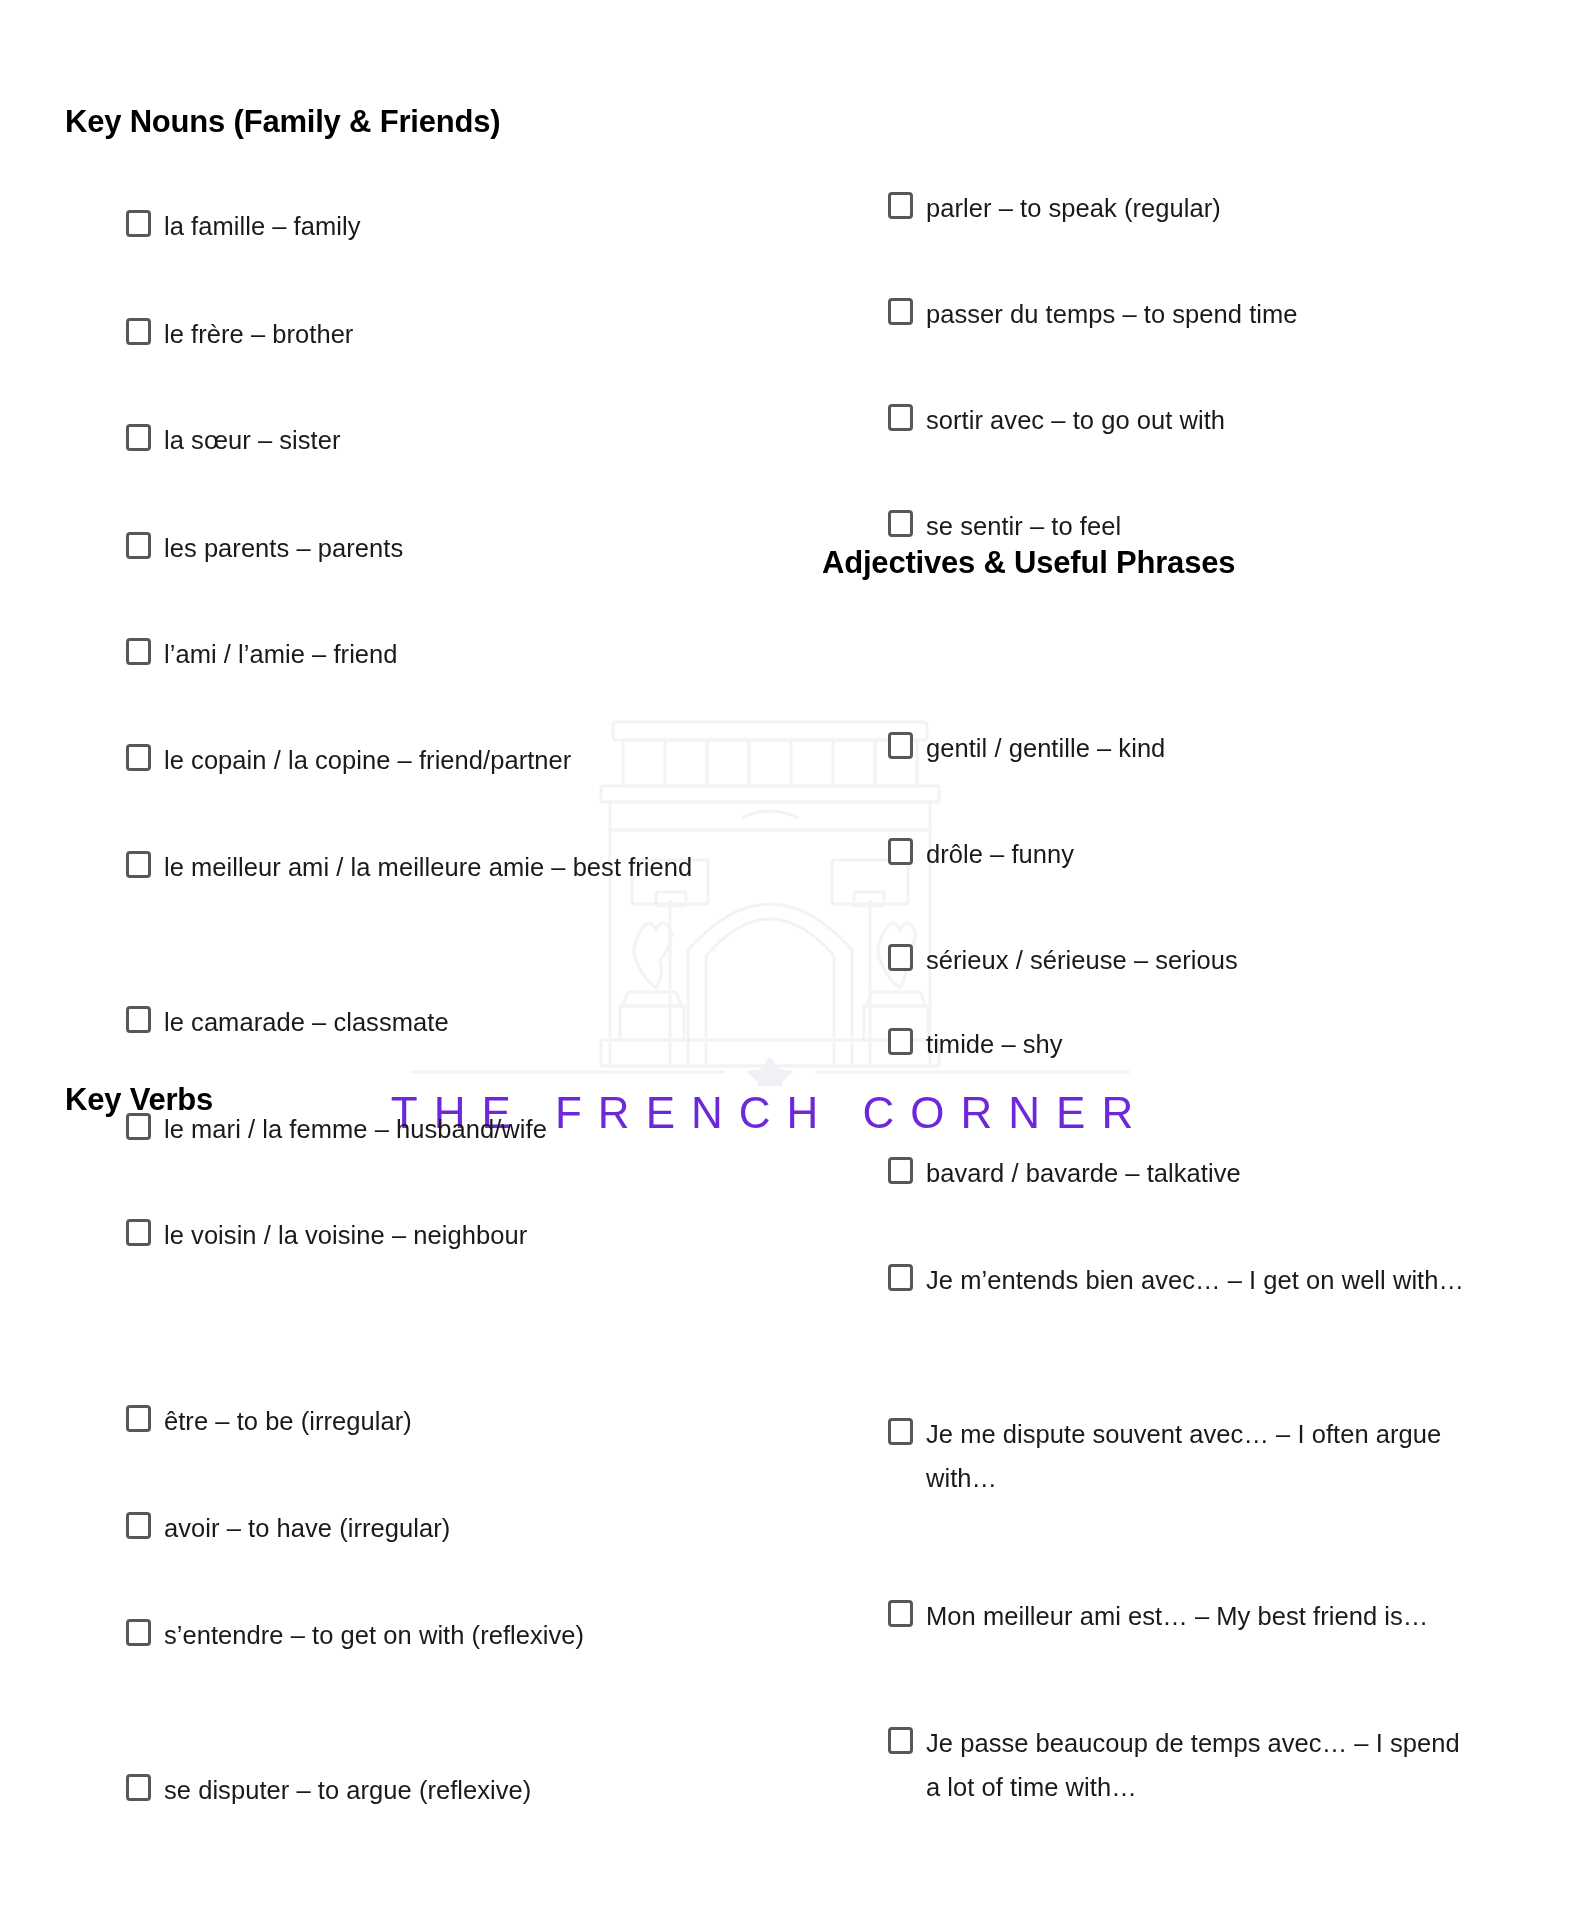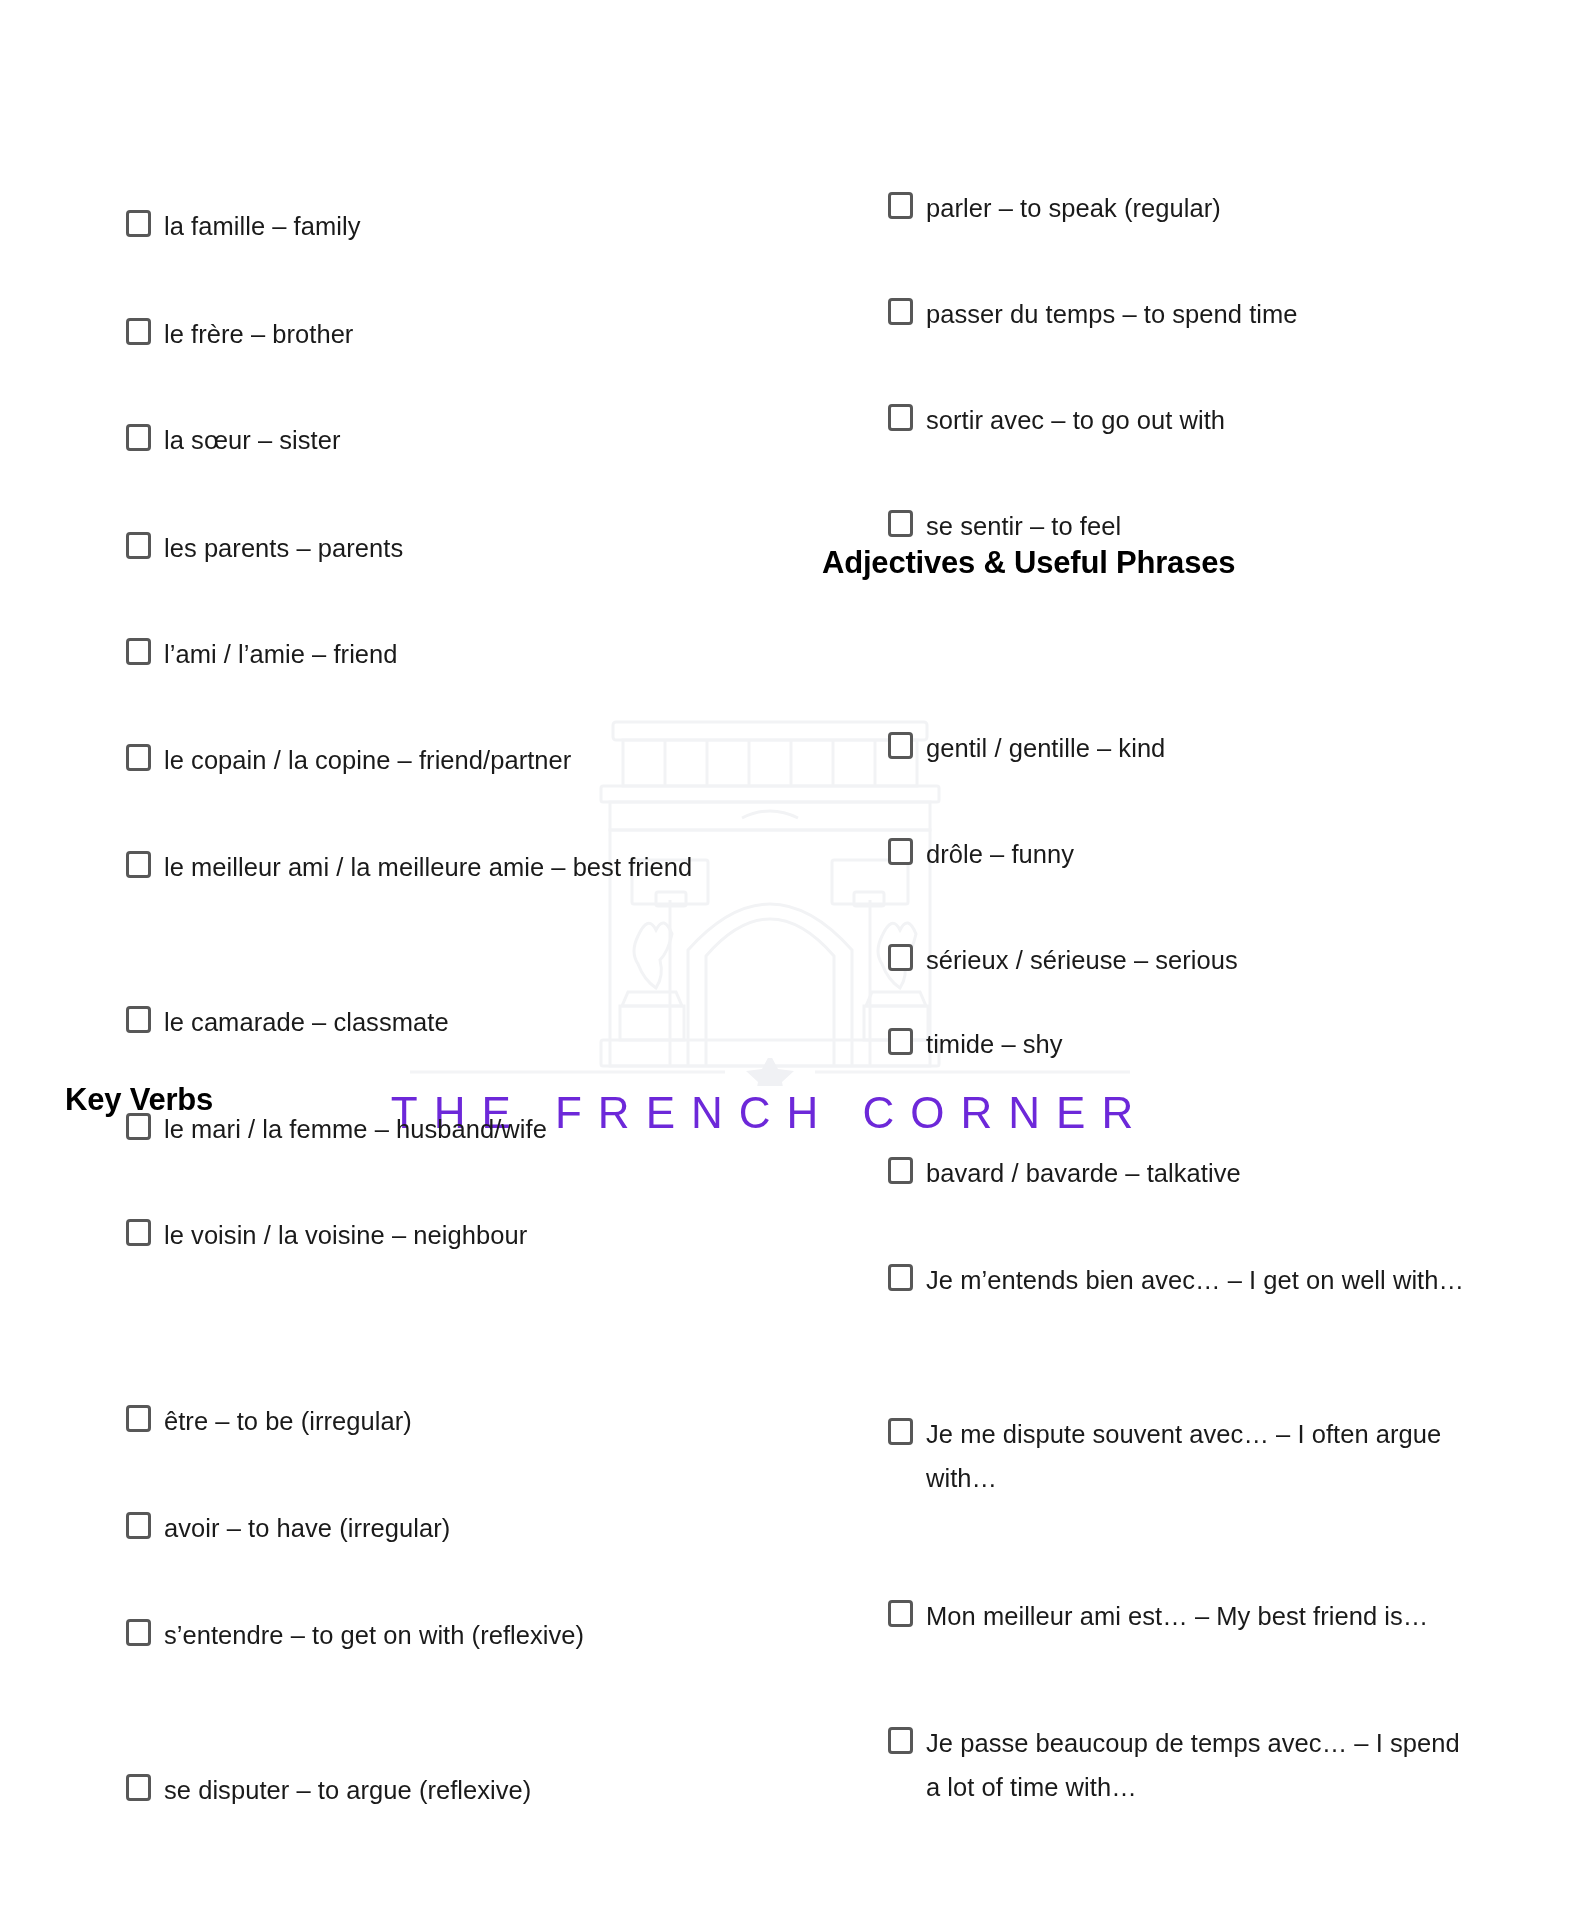--- a/index.html
+++ b/index.html
@@ -155,20 +155,21 @@
     <line x1="445" y1="14" x2="760" y2="14" stroke="#f3f4f6" stroke-width="3"></line>
     <path d="M400 2 L408 17 L424 19 L412 30 L415 46 L400 38 L385 46 L388 30 L376 19 L392 17 Z" fill="#f0f1f4" transform="translate(0,-6) scale(1)"></path>
   </svg>
 
   <div class="wm-text">THE FRENCH CORNER</div>
 </div>
 
 <div id="page">
 
 
+  <div class="section-heading" id="heading-nouns">Key Nouns (Family &amp; Friends)</div>
 
   <div class="section-heading" id="heading-verbs">Key Verbs</div>
 
   <div class="section-heading" id="heading-adjectives">Adjectives &amp; Useful Phrases</div>
 
   <div class="column" id="col-left">
       <div class="check-item" style="top: 204px;">
         <span class="checkbox" role="checkbox" aria-checked="false"></span>
         <span class="item-label">la famille – family</span>
       </div>

